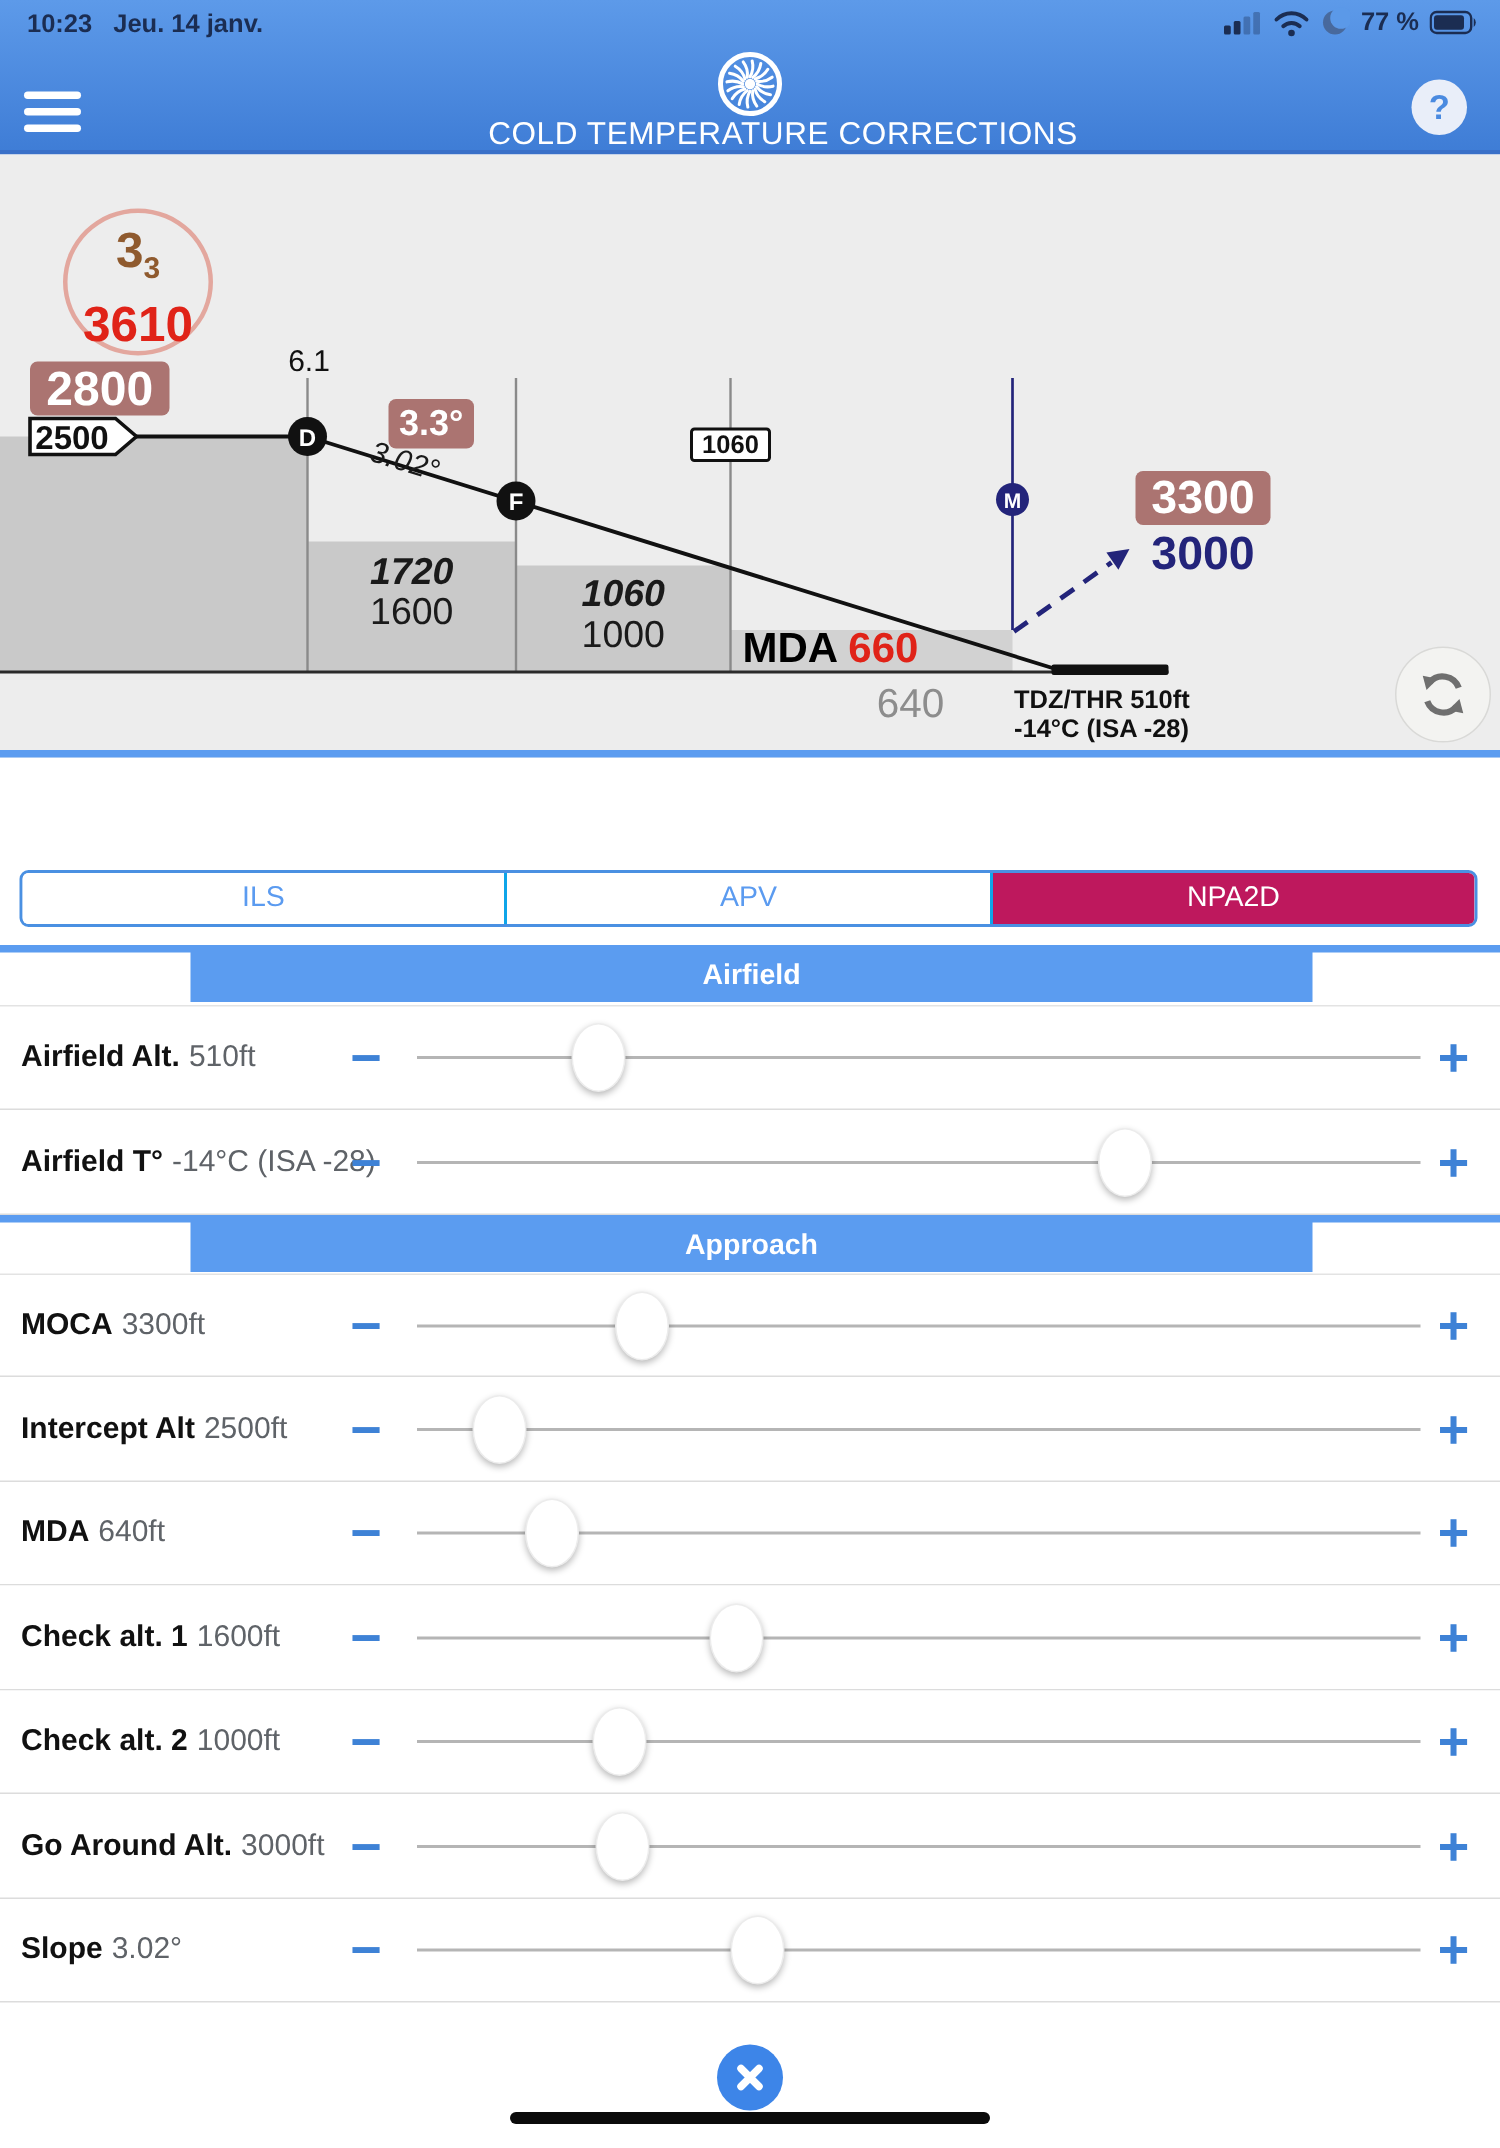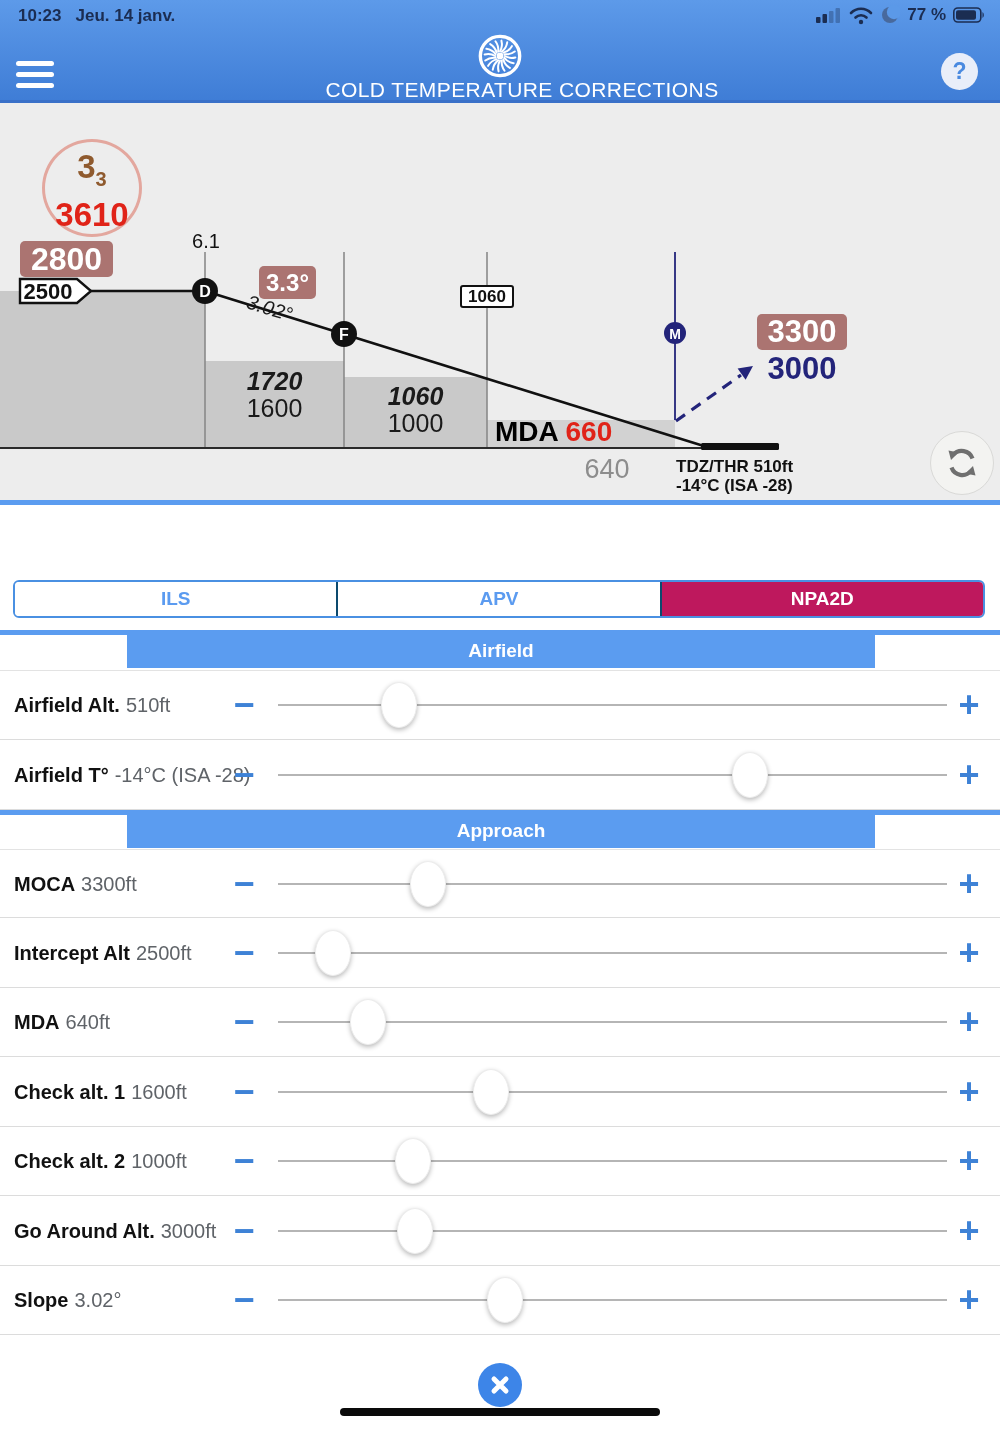--- a/index.html
+++ b/index.html
@@ -73,25 +73,25 @@
   }
   
   .section-line { position:absolute; left:0; width:1000px; height:5px; background:#5b9cf0; }
   .section-bar {
     position:absolute; left:127px; width:748px; background:#5b9cf0; color:#fff;
     font-size:19px; font-weight:700; display:flex; align-items:center; justify-content:center;
   }
   
   .segmented {
     position:absolute; left:13px; top:580px; width:972px; height:38px;
-    border:2px solid #4a90e2; border-radius:6px; display:flex; overflow:hidden; background:#fff;font-weight:bold;
+    border:2px solid #4a90e2; border-radius:6px; display:flex; overflow:hidden; background:#fff;
   }
   .segment {
     flex:1; display:flex; align-items:center; justify-content:center;
-    color:#5b9bf0; font-size:19px; background:#fff; border-left:2px solid #0c4a6e; cursor:pointer;
+    color:#5b9bf0; font-size:19px; background:#fff; border-left:2px solid #0ea5e9; cursor:pointer;
   }
   .segment:first-child { border-left:none; }
   .segment.selected { background:#be185d; color:#fff; }
   
   .row { position:absolute; left:0; width:1000px; background:#fff; border-bottom:1px solid #dcdcdc; }
   .row.first { border-top:1px solid #e3e3e3; }
   .row-label {
     position:absolute; left:14px; top:50%; transform:translateY(-50%);
     font-size:20px; color:#111; white-space:nowrap;
   }

